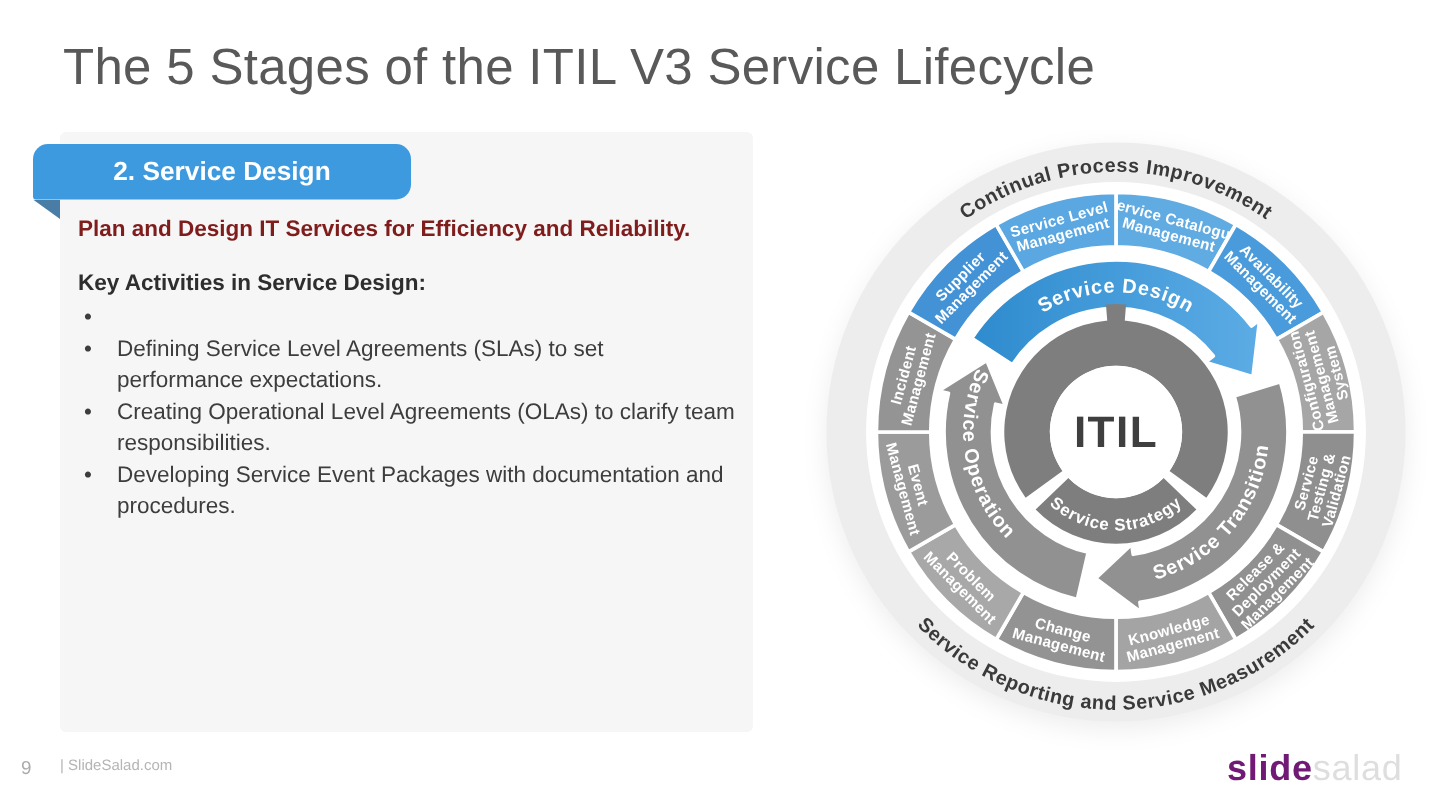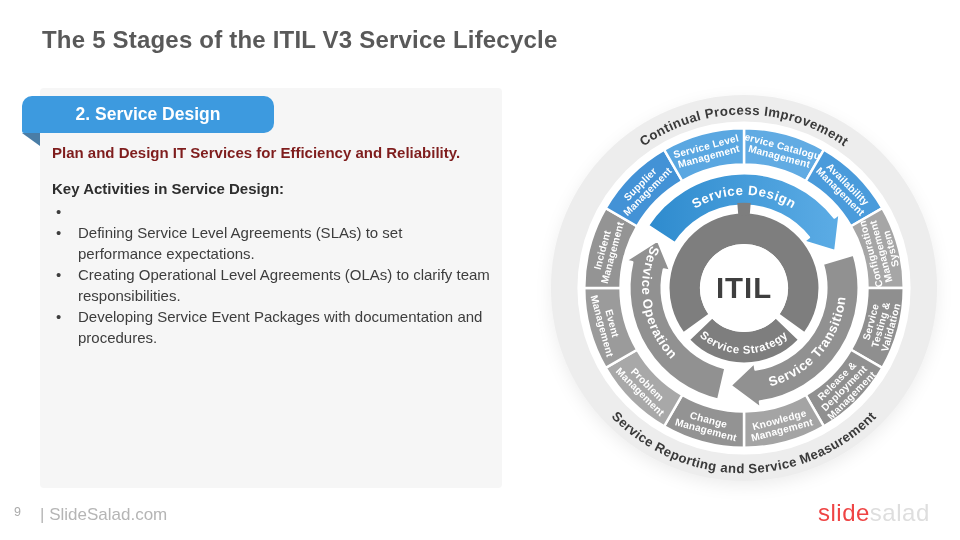--- a/index.html
+++ b/index.html
@@ -1,17 +1,17 @@
 <!DOCTYPE html>
 <html><head>
 <meta charset="utf-8">
 <style>
   html,body{margin:0;padding:0;width:960px;height:540px;background:#fff;overflow:hidden;
     font-family:"Liberation Sans",sans-serif;position:relative}
-  .title{position:absolute;left:42px;top:26px;font-size:24px;font-weight:700;color:#595959;letter-spacing:.2px}
+  .title{position:absolute;left:42px;top:26px;font-size:34px;font-weight:400;color:#595959;letter-spacing:.2px}
   .panel{position:absolute;left:40px;top:88px;width:462px;height:400px;background:#F6F6F6;border-radius:4px}
   .tab{position:absolute;left:22px;top:96px;width:252px;height:37px;background:#3D9ADF;
     border-radius:10px 10px 10px 2px;display:flex;align-items:center;justify-content:center;
     color:#fff;font-size:17.5px;font-weight:bold;z-index:3}
   .tab-fold{position:absolute;left:22px;top:133px;width:18px;height:13px;background:#4A7DA6;
     clip-path:polygon(0 0,100% 0,100% 100%);z-index:2}
   .content{position:absolute;left:52px;top:142px;width:438px;color:#3D3D3D;font-size:15px;z-index:3}
   .intro{font-weight:bold;color:#7f1d1d;line-height:21px;margin:0 0 15px}
   .desc{line-height:21.5px;margin:0 0 15px}
   .act-head{font-weight:bold;color:#2E2E2E;line-height:21px;margin:0 0 2px}
@@ -19,23 +19,23 @@
   ul.acts li{display:flex;line-height:21px}
   ul.acts .blt{flex:none;width:22px;padding-left:4px}
   .wheel{position:absolute;left:548px;top:92px;width:392px;height:392px;
     filter:drop-shadow(0 5px 8px rgba(0,0,0,.07))}
   .segt{font:bold 10.3px "Liberation Sans",sans-serif;fill:#fff;letter-spacing:.2px}
   .arrt{font:bold 13.5px "Liberation Sans",sans-serif;fill:#fff;letter-spacing:.6px}
   .strt{font:bold 11.5px "Liberation Sans",sans-serif;fill:#fff;letter-spacing:.6px}
   .outt{font:bold 13.5px "Liberation Sans",sans-serif;fill:#3A3A3A;letter-spacing:.4px}
   .itil{font:bold 30px "Liberation Sans",sans-serif;fill:#3F3F3F;letter-spacing:1px}
   .pagenum{position:absolute;left:14px;top:505px;font-size:12.5px;color:#ABABAB}
-  .brand{position:absolute;left:40px;top:505px;font-size:17px;color:#B5B5B5}
+  .brand{position:absolute;left:40px;top:505px;font-size:10px;color:#B5B5B5}
   .logo{position:absolute;left:818px;top:499px;font-size:24px;letter-spacing:.5px}
-  .logo .p1{font-weight:normal;color:#ef4444}
+  .logo .p1{font-weight:bold;color:#701a75}
   .logo .p2{font-weight:normal;color:#DEDEDE}
 </style>
 </head>
 <body>
 
 <div class="title">The 5 Stages of the ITIL V3 Service Lifecycle</div>
 
 <div class="panel"></div>
 <div class="tab">2. Service Design</div>
 <div class="tab-fold"></div>

